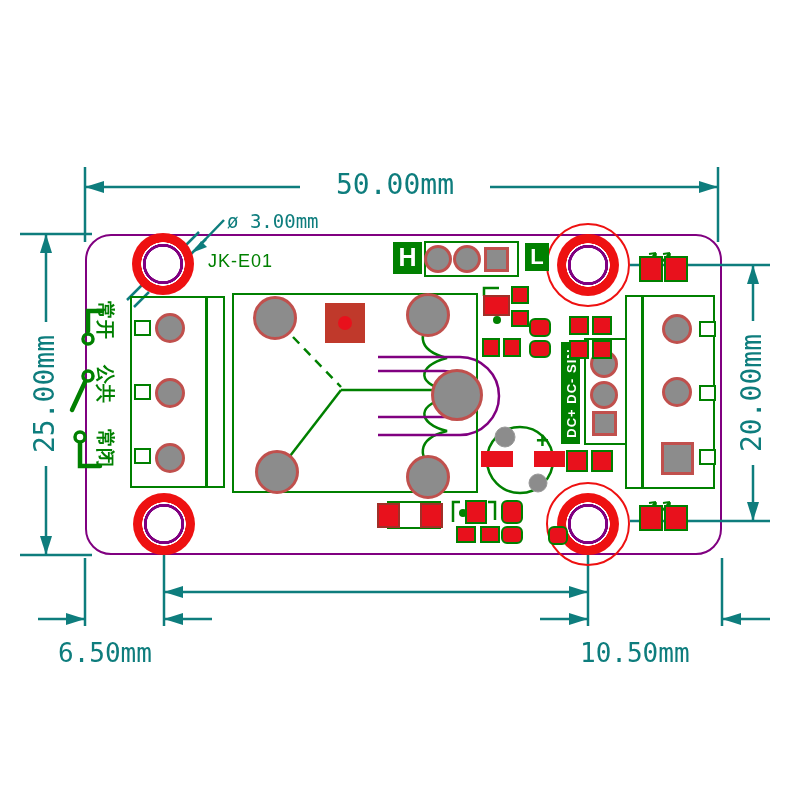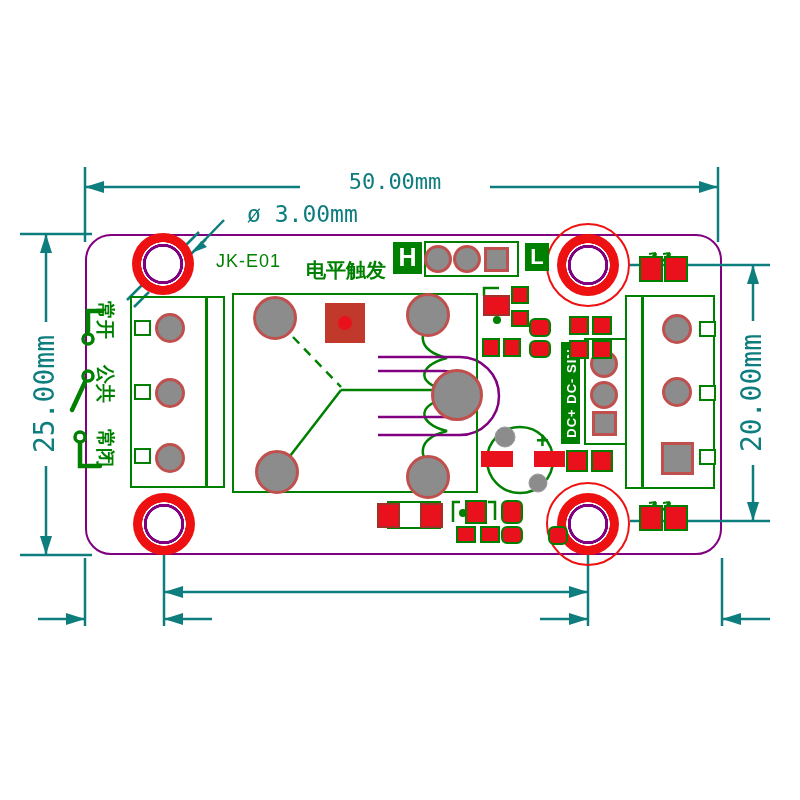--- a/index.html
+++ b/index.html
@@ -204,25 +204,26 @@
   <div class="abs sp" style="left:456px;top:526px;width:20px;height:17px;"></div>
   <div class="abs sp" style="left:480px;top:526px;width:20px;height:17px;"></div>
   <div class="abs sp rnd" style="left:501px;top:500px;width:22px;height:24px;"></div>
   <div class="abs sp rnd" style="left:501px;top:526px;width:22px;height:18px;"></div>
   <div class="abs sp rnd" style="left:548px;top:526px;width:20px;height:19px;"></div>
   <div class="abs sp" style="left:639px;top:256px;width:24px;height:26px;"></div>
   <div class="abs sp" style="left:664px;top:256px;width:24px;height:26px;"></div>
   <div class="abs sp" style="left:639px;top:505px;width:24px;height:26px;"></div>
   <div class="abs sp" style="left:664px;top:505px;width:24px;height:26px;"></div>
 
-  <div class="abs grn" style="left:216px;top:251px;font-size:18px;letter-spacing:1px;text-align:right;">JK-E01</div>
-  <div class="abs grn" style="left:296px;top:257px;width:100px;text-align:center;font-size:20px;font-weight:bold;">电平触发</div>
+  <div class="abs grn" style="left:208px;top:251px;font-size:18px;letter-spacing:1px;text-align:right;">JK-E01</div>
   <div class="abs grn rot-cw" style="left:118px;top:301px;font-size:19px;font-weight:bold;">常开</div>
   <div class="abs grn rot-cw" style="left:118px;top:365px;font-size:19px;font-weight:bold;">公共</div>
   <div class="abs grn rot-cw" style="left:118px;top:429px;font-size:19px;font-weight:bold;">常闭</div>
   <div class="abs grn" style="left:536px;top:428px;font-size:22px;font-weight:bold;">+</div>
 
-  <div class="abs dim" style="left:300px;top:170px;width:190px;font-size:22px;">50.00mm</div>
+  <div class="abs dim" style="left:300px;top:170px;width:190px;font-size:28px;">50.00mm</div>
   <div class="abs dim rot-ccw" style="left:-26px;top:378px;width:144px;height:32px;font-size:28px;">25.00mm</div>
   <div class="abs dim rot-ccw" style="left:681px;top:377px;width:144px;height:32px;font-size:28px;">20.00mm</div>
-  <div class="abs dim" style="left:227px;top:202px;font-size:23px;background:transparent;margin-left:20px;">ø 3.00mm</div>
+  <div class="abs dim" style="left:58px;top:640px;font-size:26px;">6.50mm</div>
+  <div class="abs dim" style="left:580px;top:640px;font-size:26px;">10.50mm</div>
+  <div class="abs dim" style="left:227px;top:212px;font-size:19px;background:transparent;">ø 3.00mm</div>
 
 </div>
 
 </body></html>

